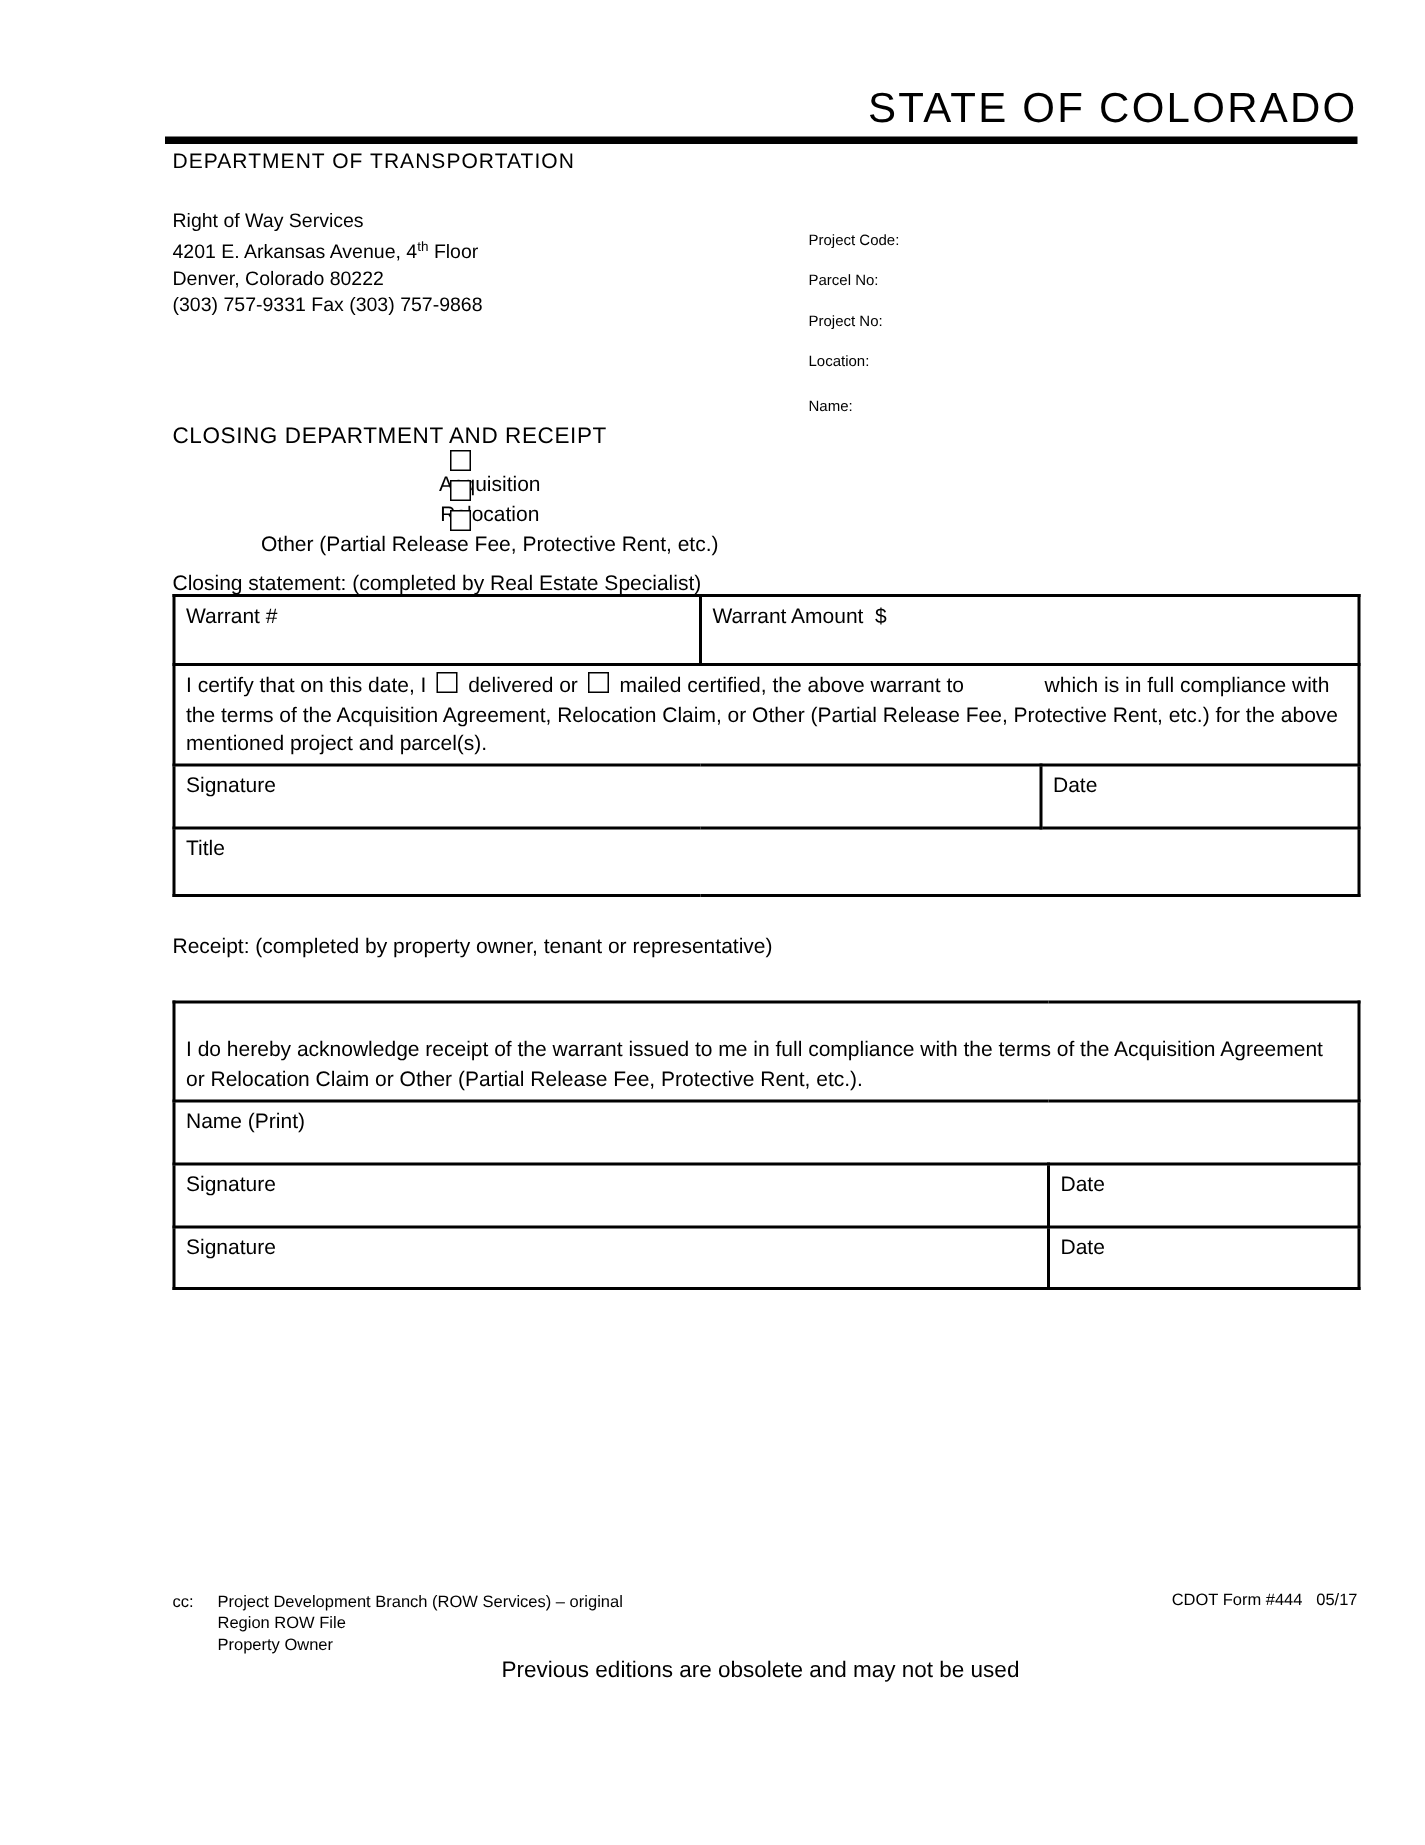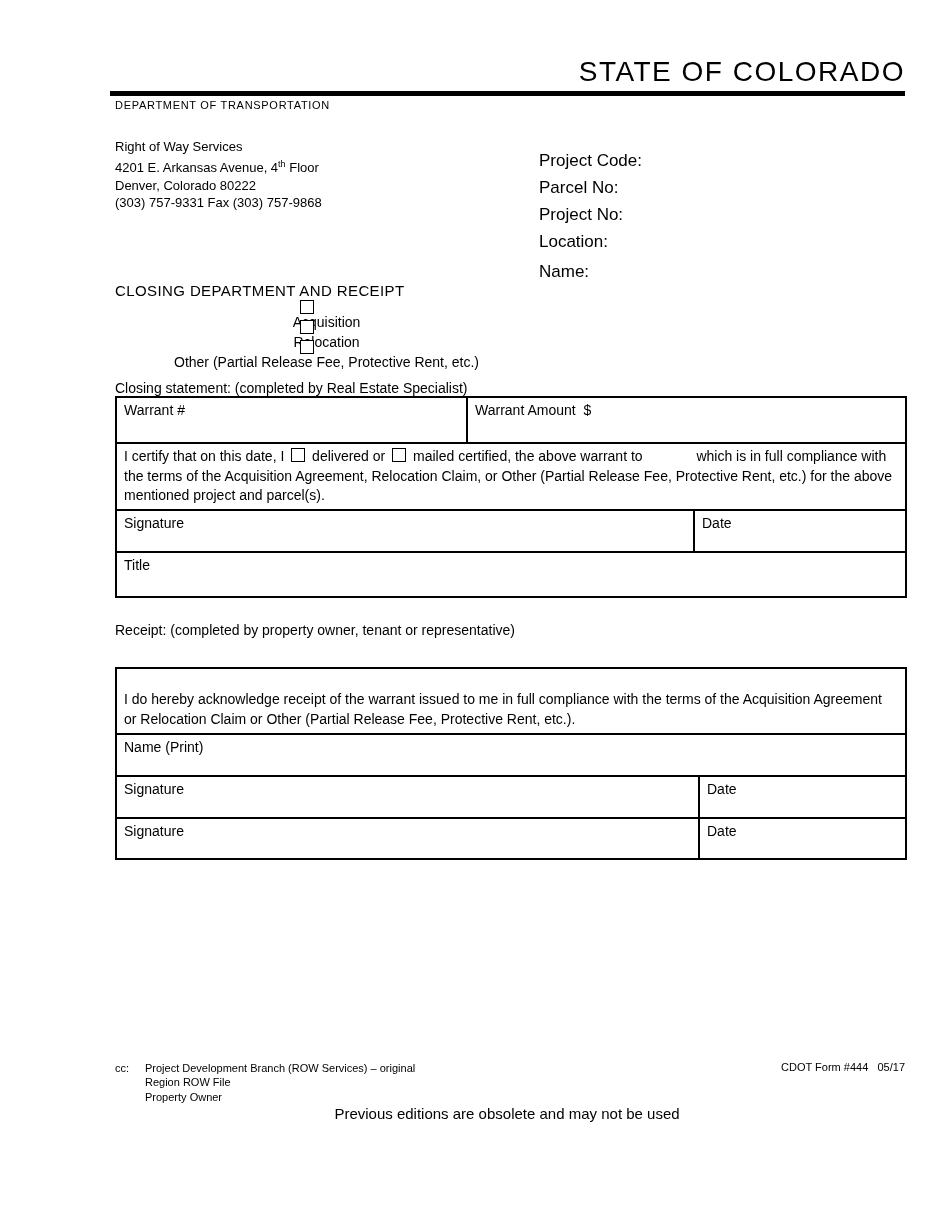--- a/index.html
+++ b/index.html
@@ -1,26 +1,26 @@
 <!DOCTYPE html>
 <html><head>
 <meta charset="utf-8">
 <style>
   html,body{margin:0;padding:0;background:#fff;}
   .page{position:relative;width:950px;height:1230px;background:#fff;
         font-family:"Liberation Sans",sans-serif;color:#000;overflow:hidden;margin-left:32px;}
 
   .state-title{position:absolute;top:56px;right:77px;font-size:28px;letter-spacing:1.5px;font-weight:400;}
   .top-rule{position:absolute;left:78px;top:91px;width:795px;height:5px;background:#000;}
-  .department{position:absolute;left:83px;top:99px;font-size:11px;letter-spacing:0.7px;text-align:right;}
+  .department{position:absolute;left:83px;top:99px;font-size:14px;letter-spacing:0.7px;text-align:right;}
 
   .address{position:absolute;left:83px;top:138px;font-size:13px;line-height:17.6px;}
   .address sup{font-size:9px;}
 
-  .project-fields{position:absolute;left:507px;top:147px;font-size:17px;}
+  .project-fields{position:absolute;left:507px;top:147px;font-size:10px;}
   .project-field{height:27px;line-height:27px;}
   .project-field.last{margin-top:3px;}
 
   .form-title{position:absolute;left:83px;top:282px;font-size:15px;letter-spacing:0.4px;}
 
   .checkbox-group{position:absolute;left:142px;top:300px;}
   .checkbox-row{display:flex;align-items:center;height:20px;flex-direction:column;}
   .checkbox-box{width:12px;height:12px;border:1.5px solid #000;margin-right:39px;flex:none;background:#fff;}
   .checkbox-label{font-size:14px;}
 

